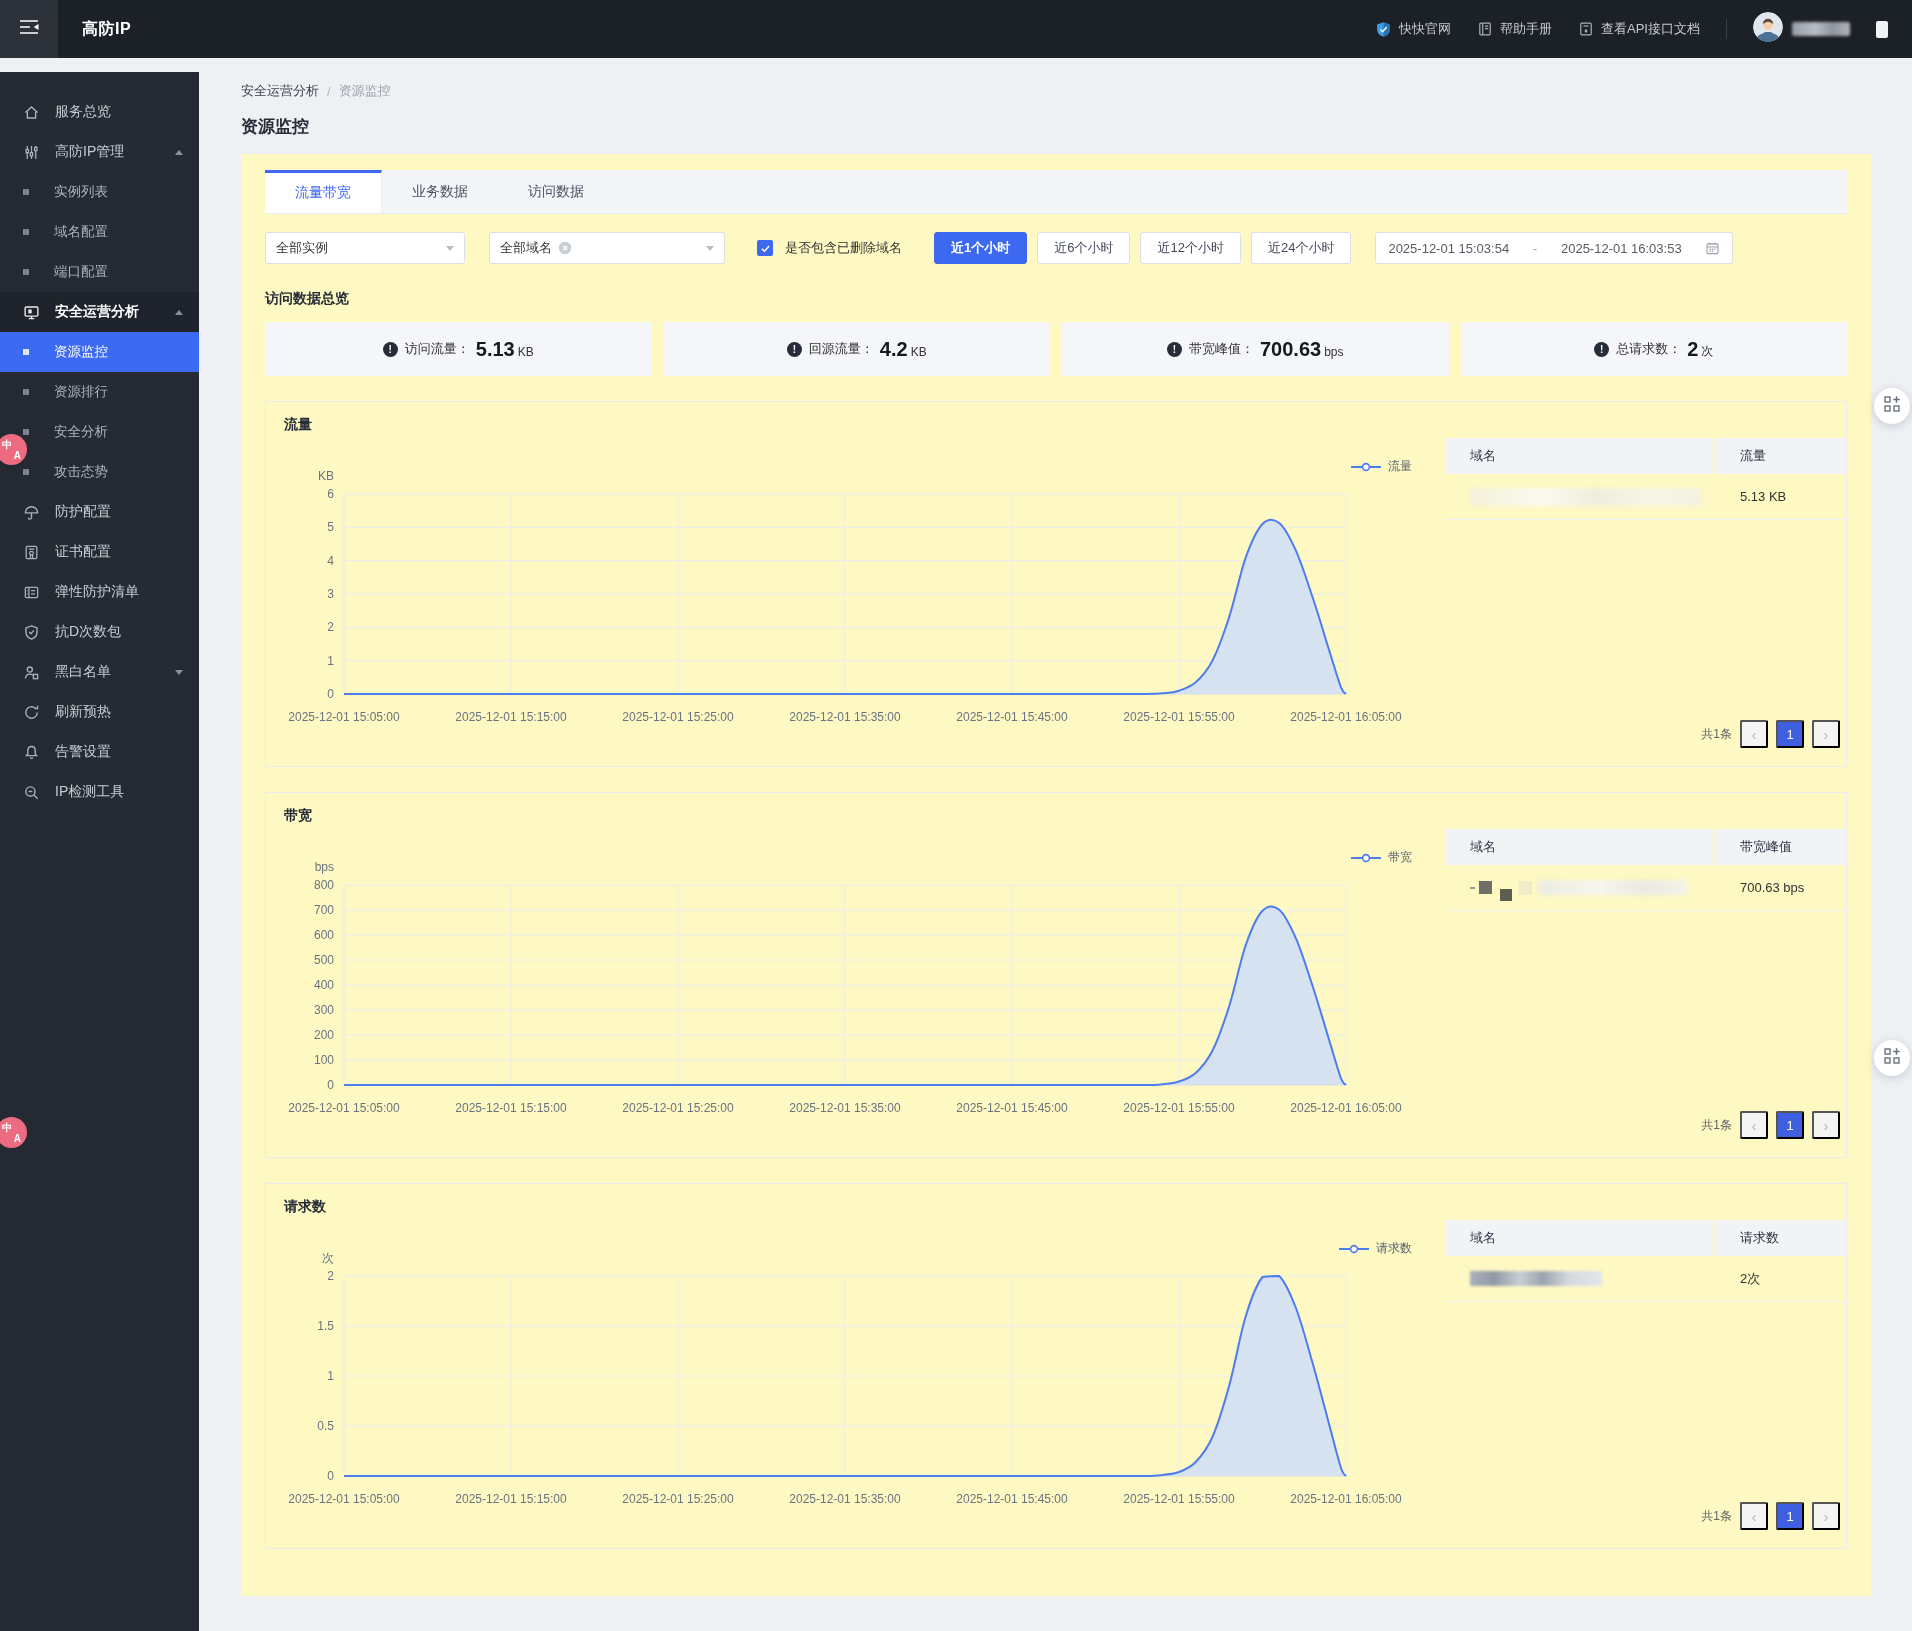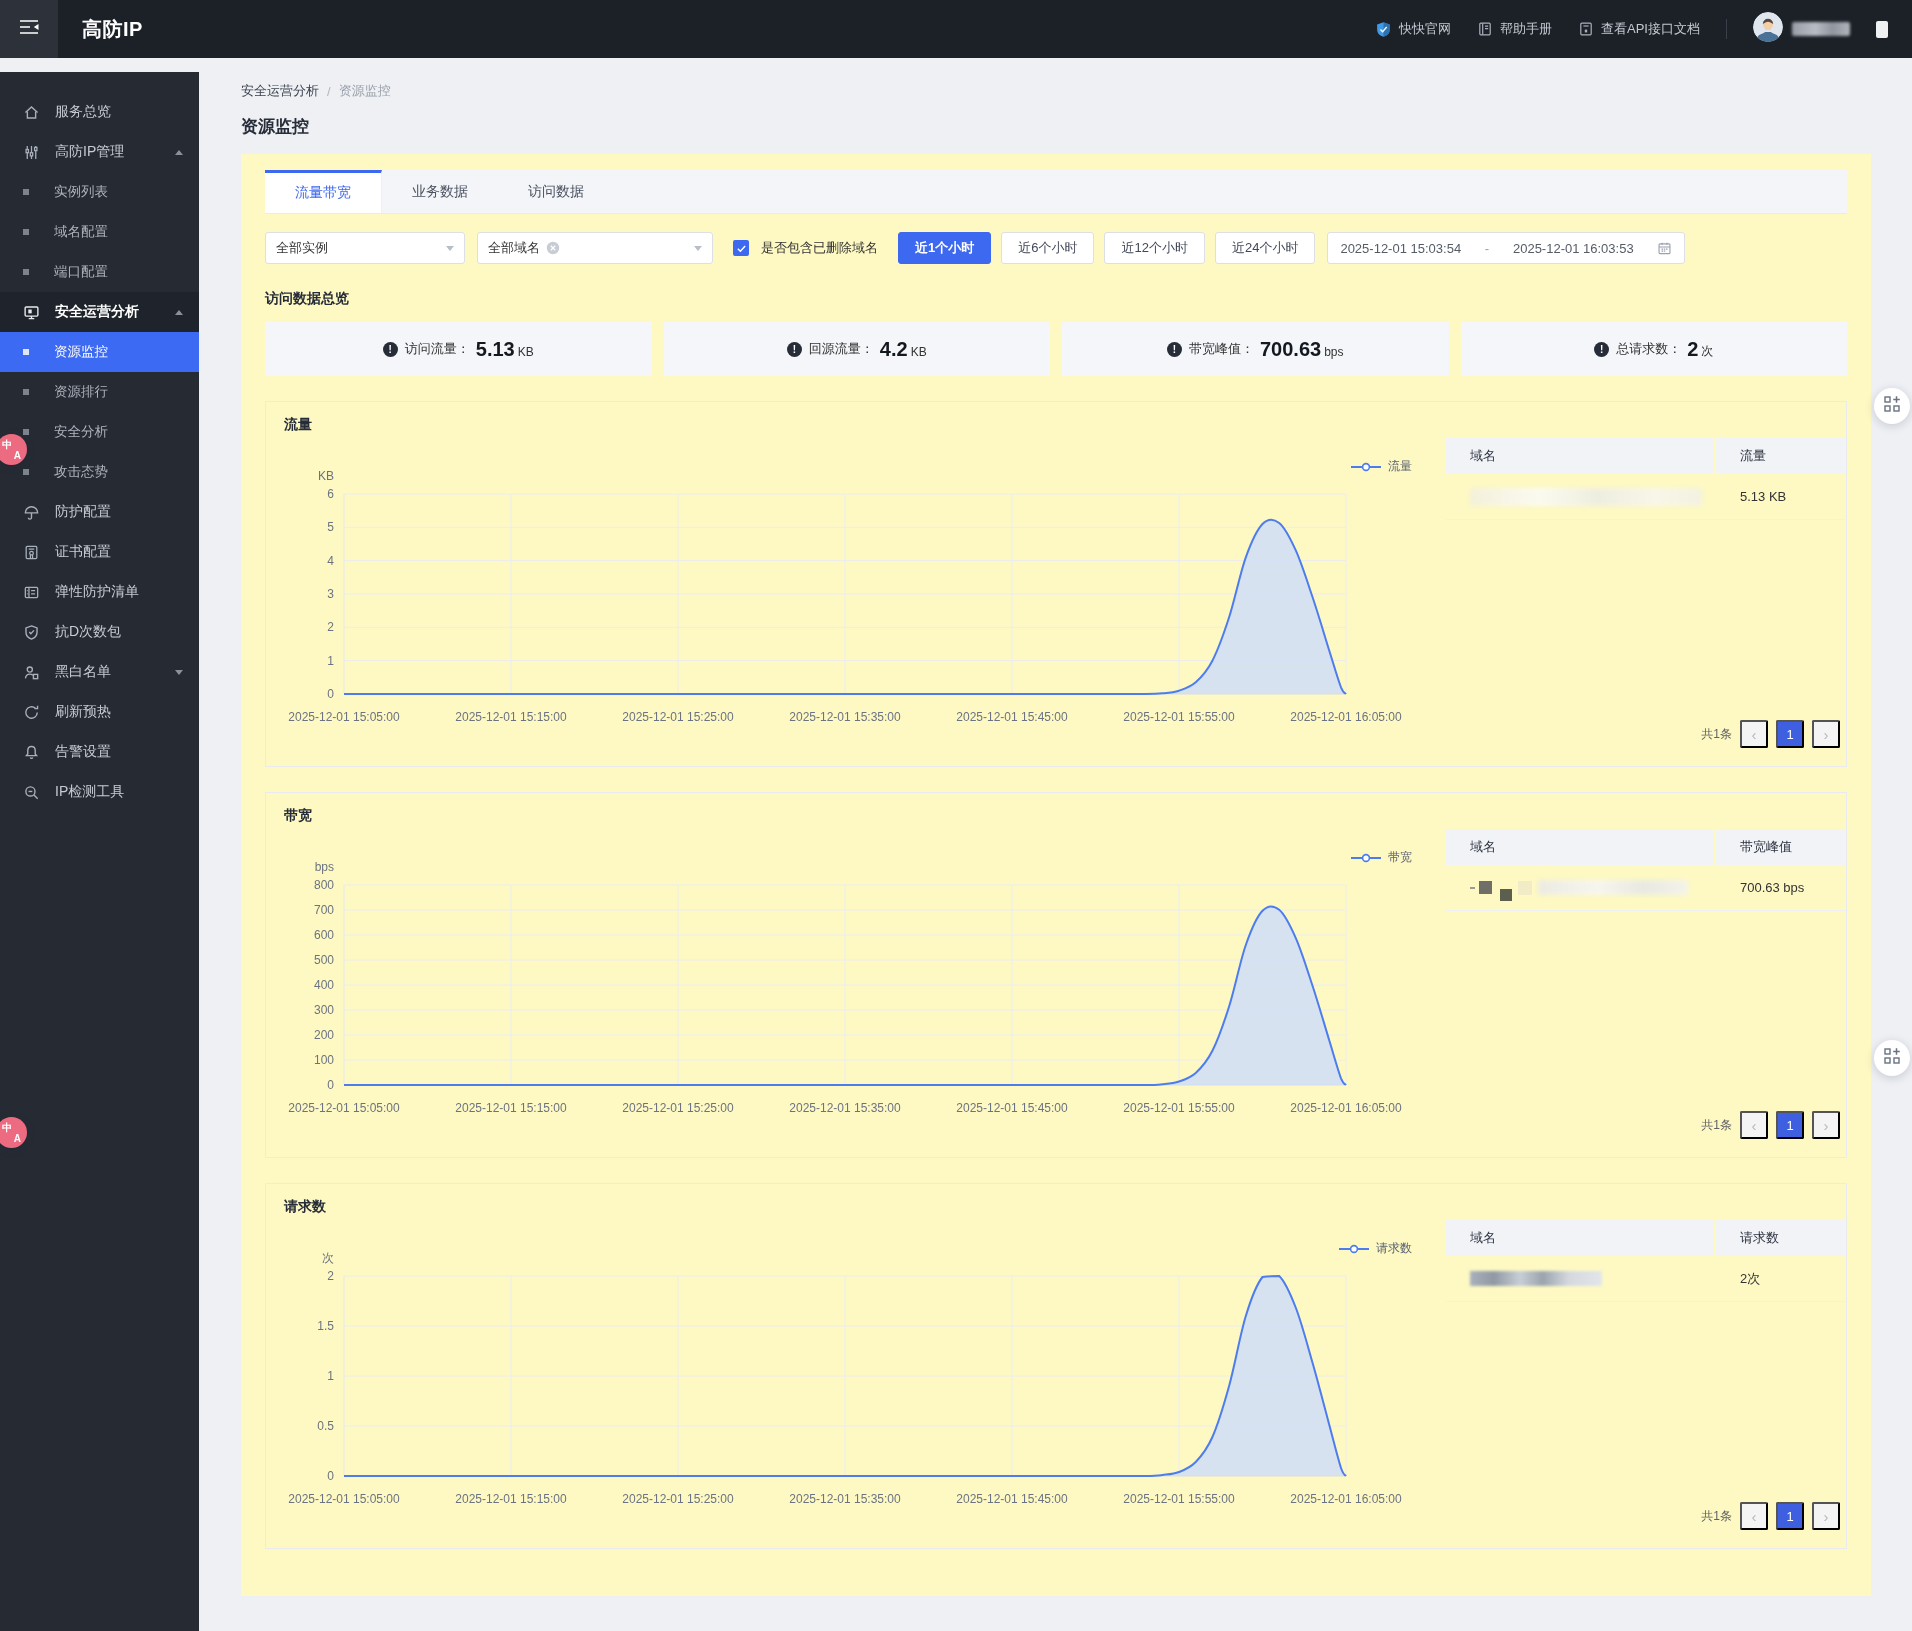--- a/index.html
+++ b/index.html
@@ -2,21 +2,21 @@
 <html><head>
 <meta charset="utf-8">
 <style>
   *{box-sizing:border-box;margin:0;padding:0}
   html,body{width:1912px;height:1631px}
   body{font-family:"Liberation Sans","DejaVu Sans",sans-serif;background:#eef0f4;position:relative;overflow:hidden;color:#333}
 
   
   .topbar{position:absolute;top:0;left:0;width:1912px;height:58px;background:#1c2027;display:flex;align-items:center;z-index:30}
   .burger{width:58px;height:58px;background:#2c313a;display:flex;align-items:center;justify-content:center;cursor:pointer}
-  .brand{color:#fff;font-size:20px;font-weight:700;margin-left:24px;letter-spacing:.5px}
+  .brand{color:#fff;font-size:16px;font-weight:700;margin-left:24px;letter-spacing:.5px}
   .top-right{margin-left:auto;display:flex;align-items:center;gap:26px;padding-right:24px}
   .top-link{display:flex;align-items:center;gap:7px;color:#c3c8d1;font-size:13px;cursor:pointer}
   .top-link .tl-icon{display:flex;color:#aab0bc}
   .top-divider{width:1px;height:20px;background:#3a4049}
   .user-box{display:flex;align-items:center;gap:9px}
   .mask-name{width:58px;height:14px;border-radius:2px;background:linear-gradient(90deg,#979ca6,#b8bdc5 40%,#8f949e 70%,#b0b5bd);filter:blur(1.5px)}
   .white-chip{width:12px;height:17px;background:#f0f1f3;border-radius:2px}
 
   
   .sidebar{position:absolute;top:72px;left:0;bottom:0;width:199px;background:#262b33;padding-top:20px;z-index:20}
@@ -42,21 +42,21 @@
   .bc-2{color:#9aa0ab}
   .page-title{margin-top:15px;font-size:17px;font-weight:700;color:#262c38}
   .card{margin-top:16px;background:#fef9c3;padding:16px 24px 22px;min-height:1442px}
 
   
   .tabbar{display:flex;background:#f3f5f8;border-bottom:1px solid #e8ebf0;height:44px}
   .tab{padding:0 30px;display:flex;align-items:center;font-size:14px;color:#4a5160;cursor:pointer}
   .tab.active{background:#fff;border-top:3px solid #3d68f0;color:#3d68f0;border-right:1px solid #eef0f4}
 
   
-  .filter-row{display:flex;margin-top:18px;gap:12px}
+  .filter-row{display:flex;margin-top:18px;gap:24px}
   .select{height:32px;border:1px solid #dcdfe6;border-radius:3px;background:#fff;display:flex;align-items:center;padding:0 10px;font-size:13px;color:#333;cursor:pointer}
   .sel-instance{width:200px}
   .sel-domain{width:236px}
   .sel-caret{margin-left:auto;width:0;height:0;border-left:4.5px solid transparent;border-right:4.5px solid transparent;border-top:5.5px solid #b8bec9}
   .clear-ic{display:flex;margin-left:6px}
   .chk-wrap{display:flex;align-items:center;margin-left:8px;cursor:pointer}
   .chk{width:16px;height:16px;border-radius:2px;background:#3d68f0;display:flex;align-items:center;justify-content:center}
   .chk-label{font-size:13px;color:#333;margin-left:12px;white-space:nowrap}
   .time-group{display:flex;gap:10px;margin-left:8px}
   .time-btn{height:32px;padding:0 16px;border:1px solid #dcdfe6;background:#fff;font-size:13px;color:#42485a;border-radius:3px;cursor:pointer;white-space:nowrap}

